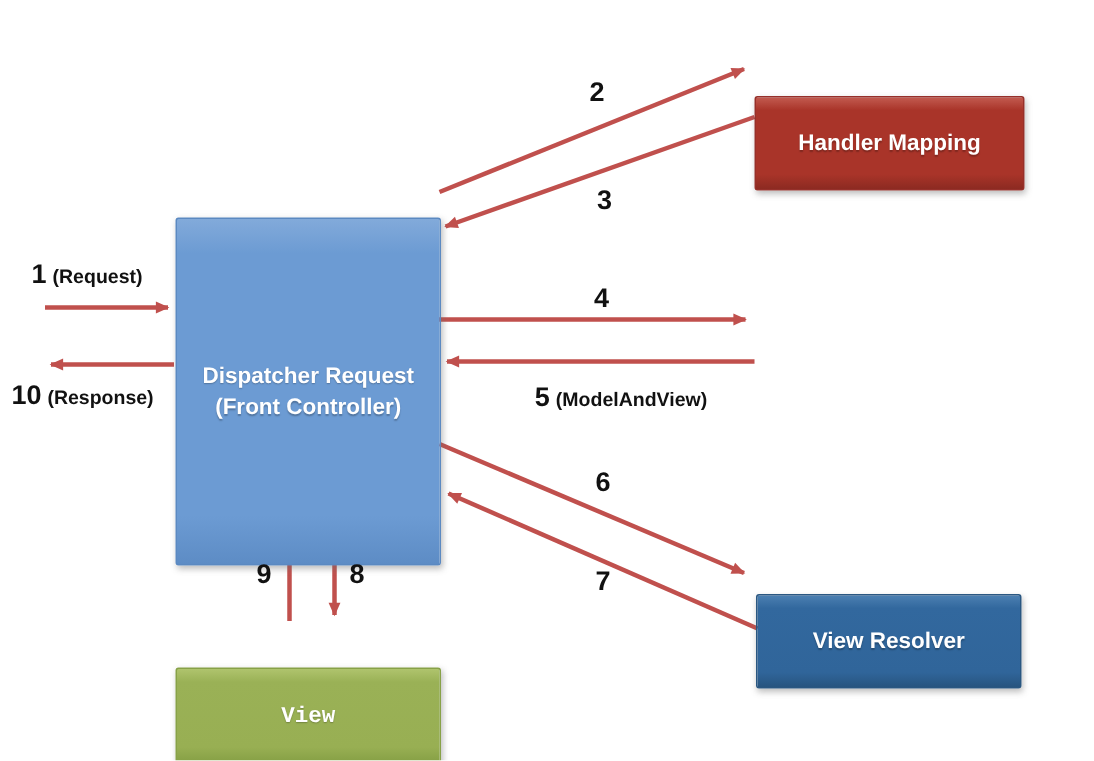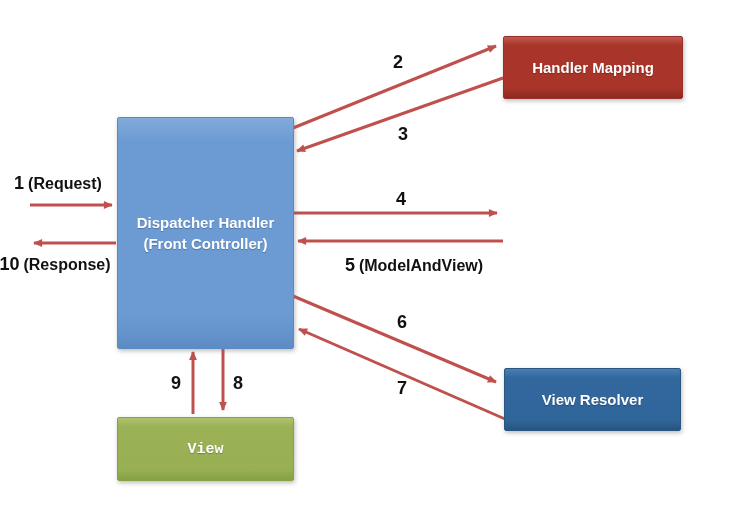--- a/index.html
+++ b/index.html
@@ -28,20 +28,21 @@
     align-items: center;
     justify-content: center;
     color: #ffffff;
     font-weight: bold;
     font-size: 15px;
     line-height: 1.4;
     text-align: center;
     border-radius: 2px;
     box-shadow: 1px 2px 4px rgba(110,110,110,0.45);
     text-shadow: 0 1px 1px rgba(0,0,0,0.25);
+    margin-top: 28px;
   }
   .node-dispatcher {
     left: 117px; top: 117px; width: 175px; height: 230px;
     background: linear-gradient(180deg, #82AADA 0%, #6C9BD3 10%, #6C9BD3 86%, #5D8CC5 100%);
     border: 1px solid #5B89C1;
   }
   .node-handler-mapping {
     left: 503px; top: 36px; width: 178px; height: 61px;
     background: linear-gradient(180deg, #C25A4F 0%, #A93429 14%, #A93429 84%, #8C2A21 100%);
     border: 1px solid #96302A;
@@ -64,21 +65,21 @@
   }
   .elabel {
     position: absolute;
     transform: translate(-50%, -50%);
     color: #111111;
     font-weight: bold;
     white-space: nowrap;
     line-height: 1;
   }
   .elabel .num  { font-size: 18px; }
-  .elabel .note { font-size: 16px; margin-left: 4px; margin-top: 17px; }
+  .elabel .note { font-size: 13px; margin-left: 4px; margin-top: 17px; }
   .elabel-1  { left: 58px;  top: 183px; }
   .elabel-2  { left: 398px; top: 62px;  }
   .elabel-3  { left: 403px; top: 134px; }
   .elabel-4  { left: 401px; top: 199px; }
   .elabel-5  { left: 414px; top: 265px; }
   .elabel-6  { left: 402px; top: 322px; }
   .elabel-7  { left: 402px; top: 388px; }
   .elabel-8  { left: 238px; top: 383px; }
   .elabel-9  { left: 176px; top: 383px; }
   .elabel-10 { left: 55px;  top: 264px; text-align: right; }
@@ -100,21 +101,21 @@
     <line x1="292" y1="213" x2="497" y2="213" stroke="#C0504D" stroke-width="3" marker-end="url(#ah)"></line>
     <line x1="503" y1="241" x2="298" y2="241" stroke="#C0504D" stroke-width="3" marker-end="url(#ah)"></line>
     <line x1="293" y1="296" x2="496" y2="382" stroke="#C0504D" stroke-width="3" marker-end="url(#ah)"></line>
     <line x1="505" y1="419" x2="299" y2="329" stroke="#C0504D" stroke-width="3" marker-end="url(#ah)"></line>
     <line x1="223" y1="347" x2="223" y2="410" stroke="#C0504D" stroke-width="3" marker-end="url(#ah)"></line>
     <line x1="193" y1="414" x2="193" y2="352" stroke="#C0504D" stroke-width="3" marker-end="url(#ah)"></line>
     <line x1="116" y1="243" x2="34" y2="243" stroke="#C0504D" stroke-width="3" marker-end="url(#ah)"></line>
   </svg>
 
   <div class="node node-dispatcher">
-    <div>Dispatcher Handler</div>
+    <div>Dispatcher Request</div>
     <div>(Front Controller)</div>
   </div>
 
   <div class="node node-handler-mapping">
     <div>Handler Mapping</div>
   </div>
 
 
   <div class="node node-view-resolver">
     <div>View Resolver</div>

